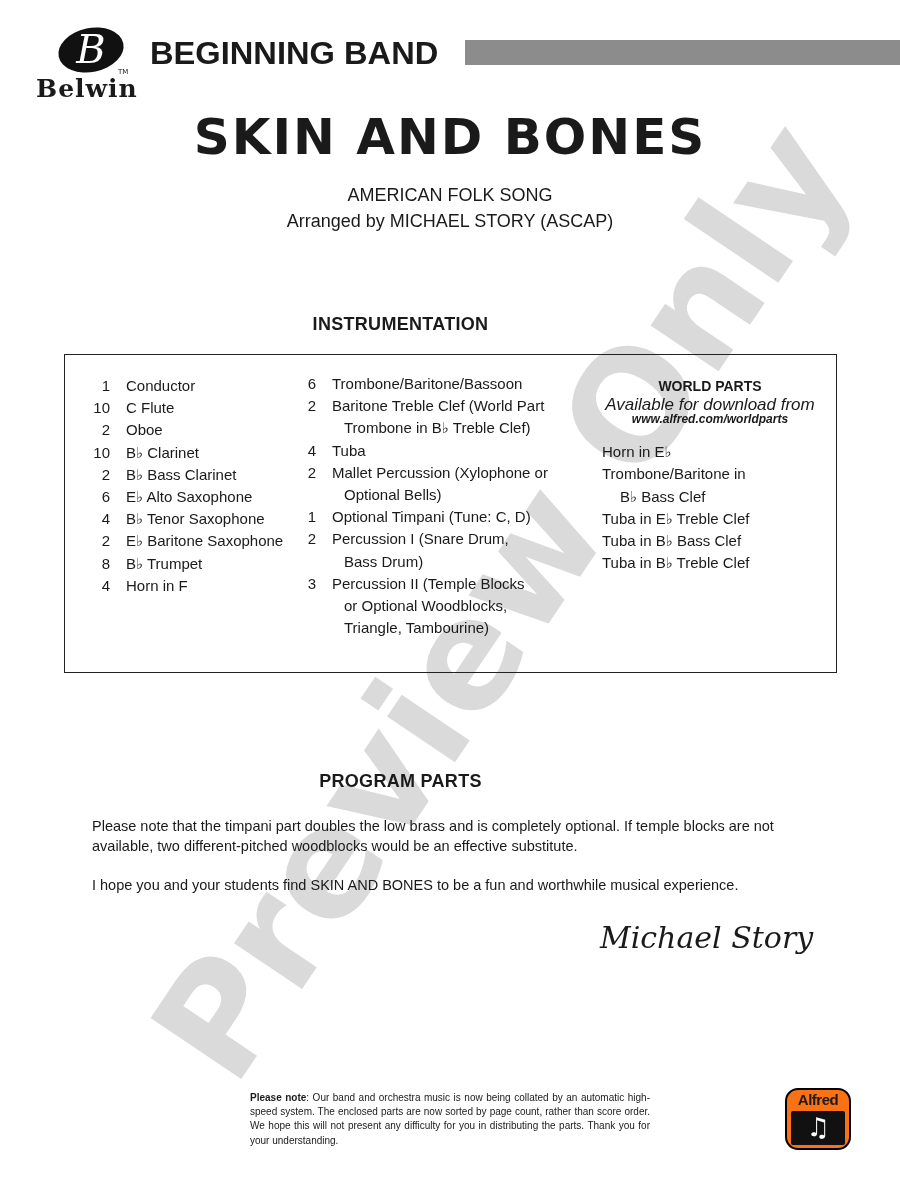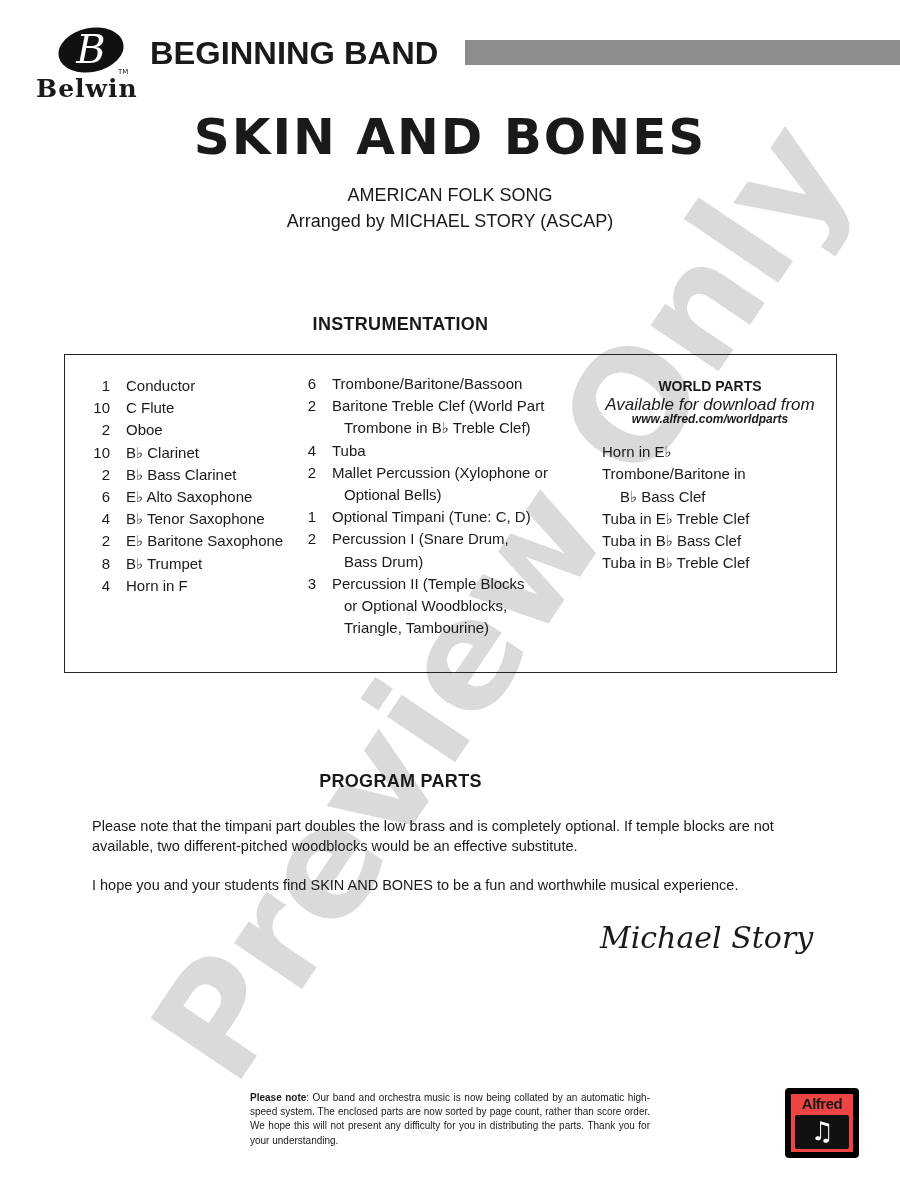--- a/index.html
+++ b/index.html
@@ -21,21 +21,21 @@
   .row{display:flex;}
   .qty{text-align:right;flex:none;}
   .name{flex:1;}
   .cont{padding-left:12px;}
   .wp-head{text-align:center;font-weight:bold;font-size:14px;}
   .wp-sub{text-align:center;font-style:italic;font-size:17px;line-height:15px;}
   .wp-url{text-align:center;font-style:italic;font-weight:bold;font-size:12px;line-height:15px;}
   .para{left:92px;width:730px;font-size:14.5px;font-family:"Liberation Sans",sans-serif;line-height:20px;}
   .sig{left:600px;top:920px;font-family:"DejaVu Serif",serif;font-style:italic;font-size:30px;}
   .note{left:250px;top:1091px;width:400px;font-size:10px;font-family:"Liberation Sans",sans-serif;line-height:14.2px;text-align:justify;}
-  .alfred{left:785px;top:1088px;width:62px;height:58px;border:6px solid #000000;border-radius:4px;background:#ef4444;}
+  .alfred{left:785px;top:1088px;width:62px;height:58px;border:2px solid #000000;border-radius:13px;background:#f97316;}
   .alfred-word{position:absolute;left:0;right:0;top:1px;text-align:center;font-weight:bold;font-size:15px;font-family:"Liberation Sans",sans-serif;letter-spacing:-0.5px;}
   .alfred-mark{position:absolute;left:4px;right:4px;top:21px;bottom:3px;background:#111;border-radius:2px;color:#fff;text-align:center;font-size:26px;line-height:32px;}
   .watermark{left:-30px;top:560px;width:1000px;text-align:center;transform:rotate(-56deg);font-family:"DejaVu Sans",sans-serif;font-weight:bold;font-size:150px;color:rgba(150,150,150,0.35);white-space:nowrap;pointer-events:none;}
 </style>
 </head>
 <body>
 
 <div class="abs watermark">Preview Only</div>
 
 <div class="abs logo">

